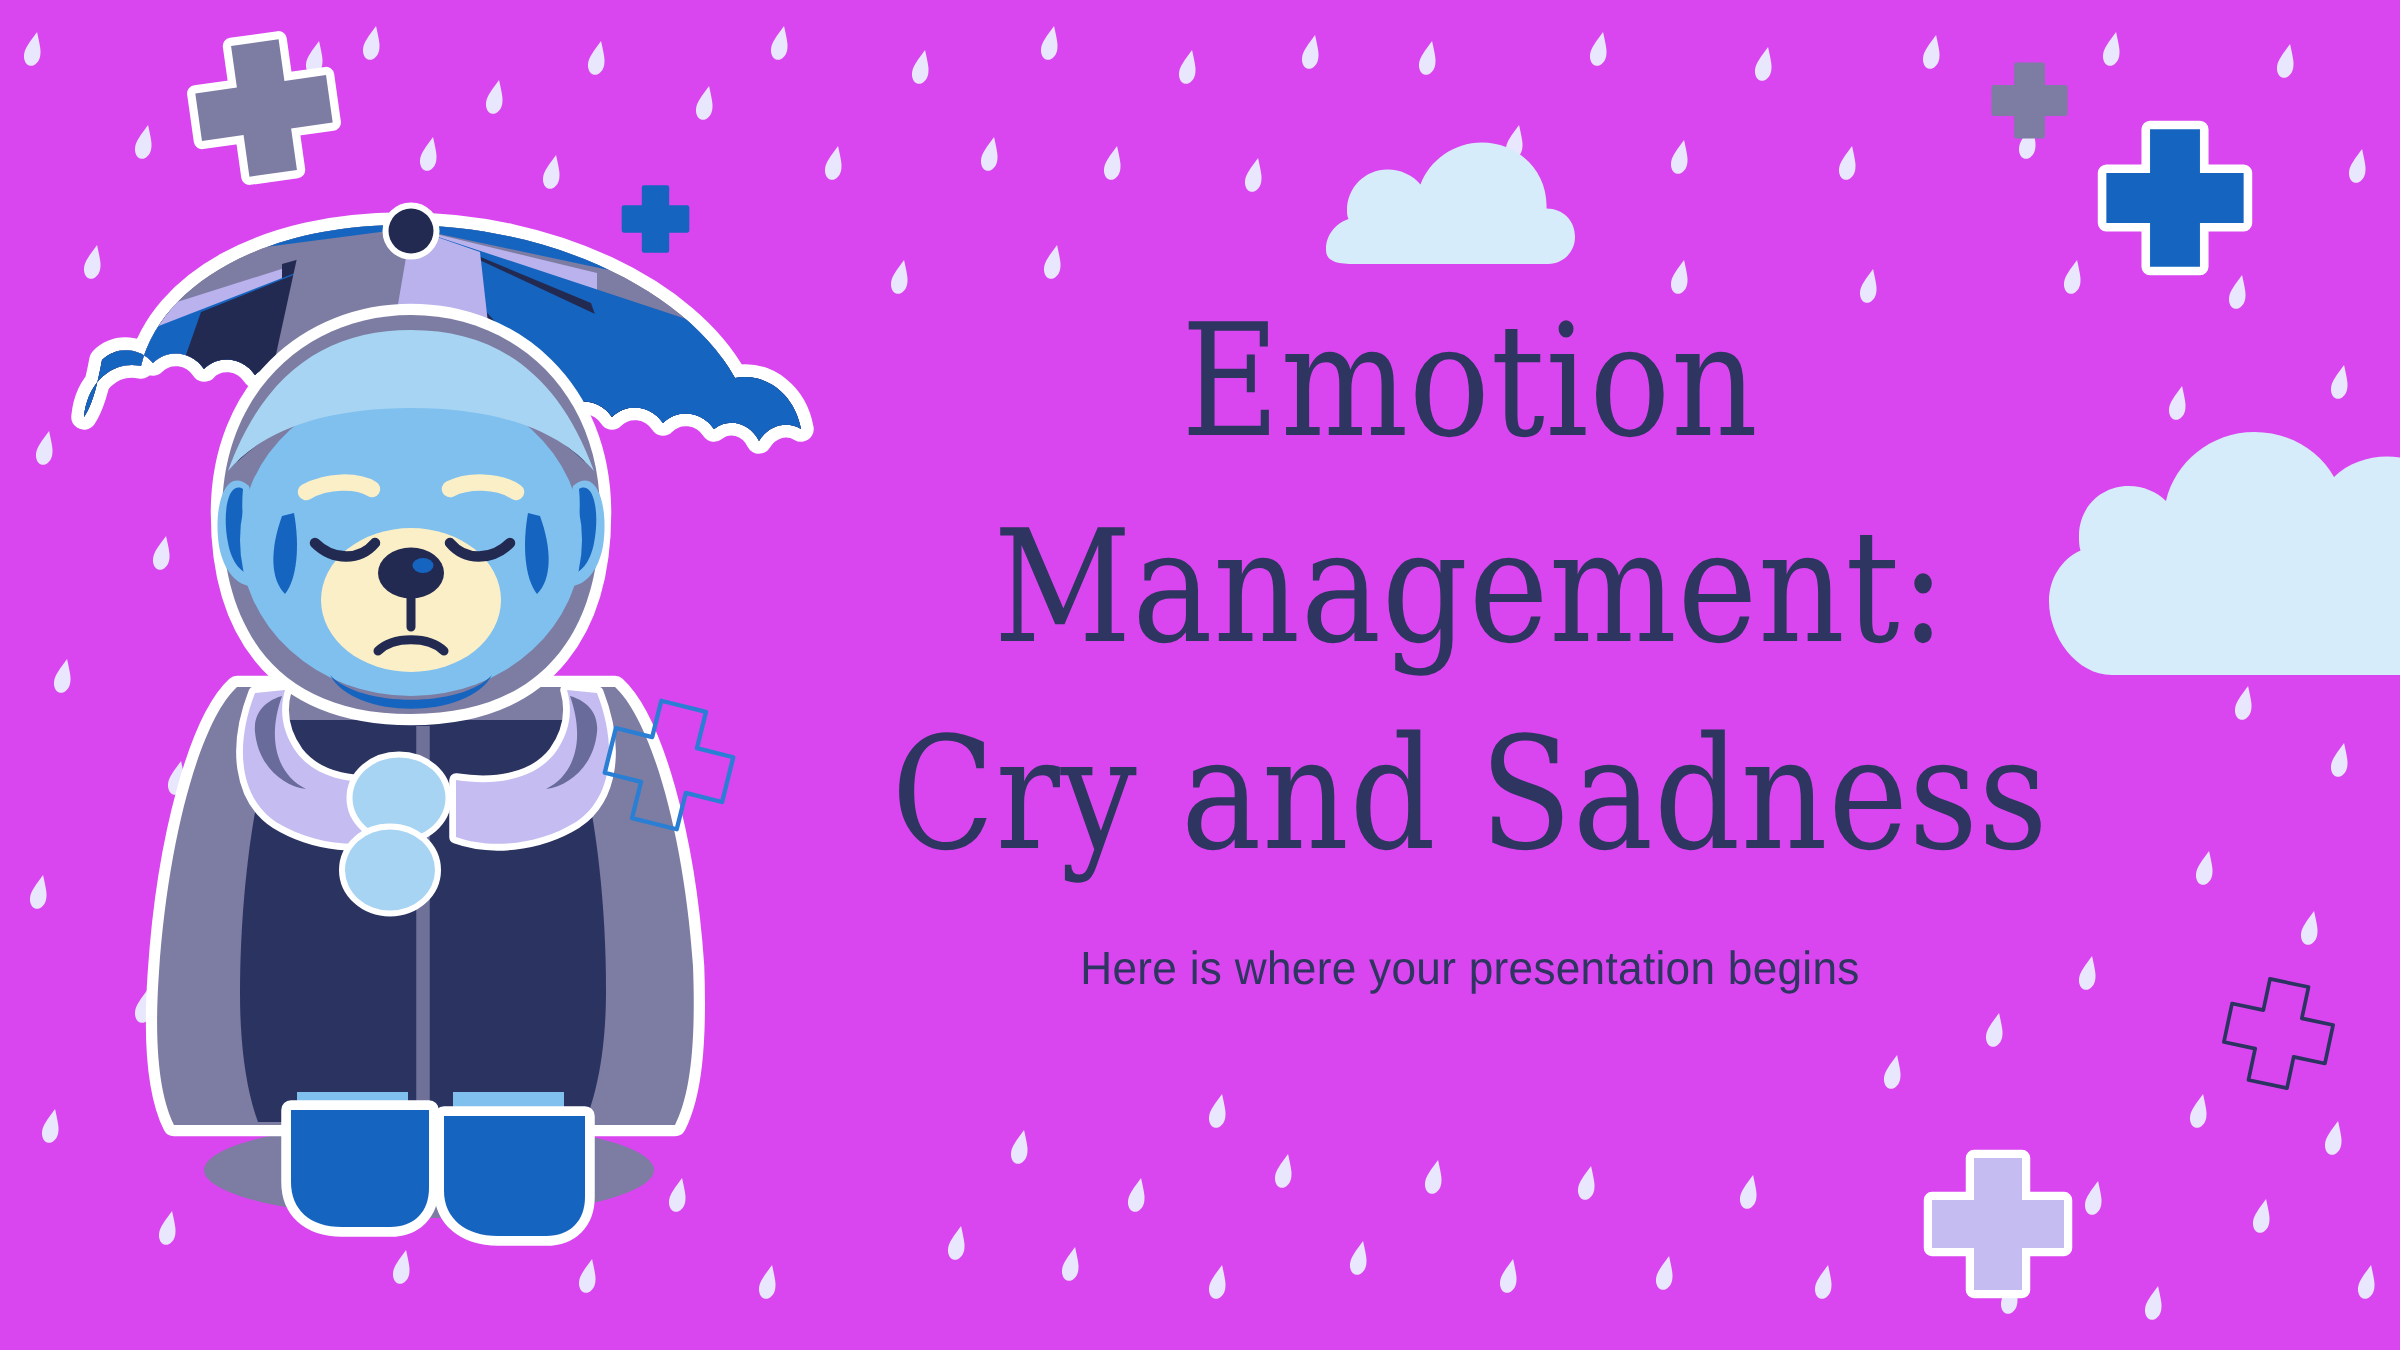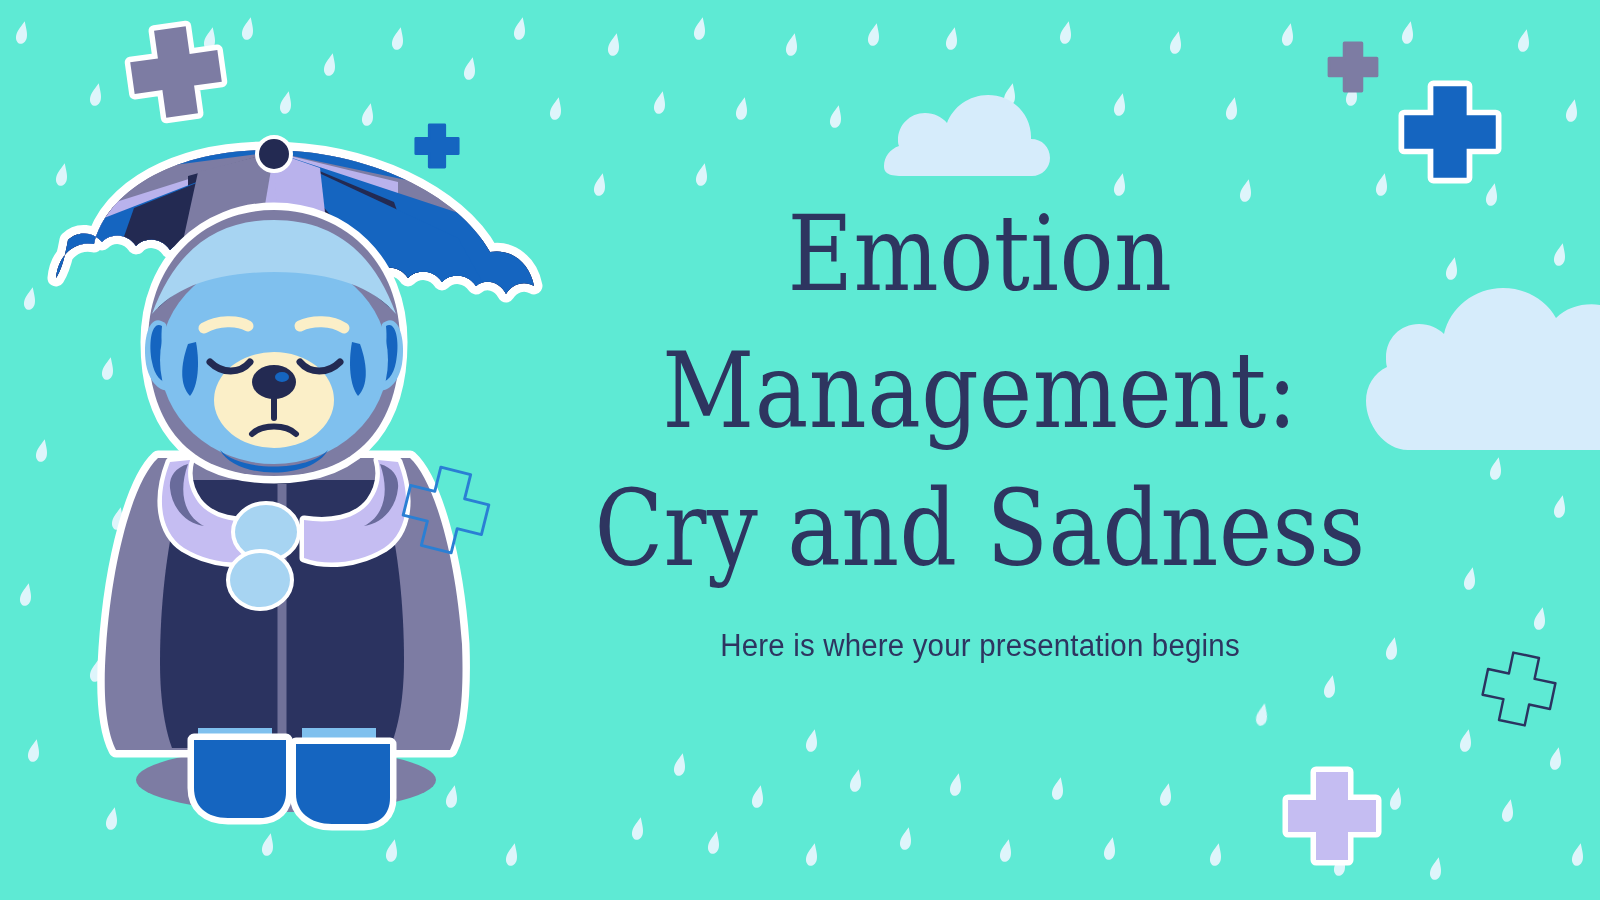--- a/index.html
+++ b/index.html
@@ -6,21 +6,21 @@
   html, body {
     margin: 0;
     padding: 0;
     background: #7fb8d8;
   }
   .slide {
     position: relative;
     width: 1600px;
     height: 900px;
     overflow: hidden;
-    background: #5eead4;
+    background: #d946ef;
     font-family: "Liberation Sans", sans-serif;
   }
 
   
   .bg-layer {
     position: absolute;
     inset: 0;
     width: 1600px;
     height: 900px;
     pointer-events: none;

